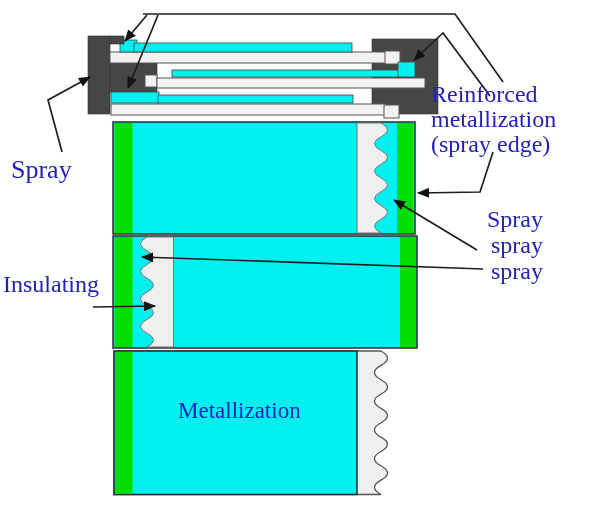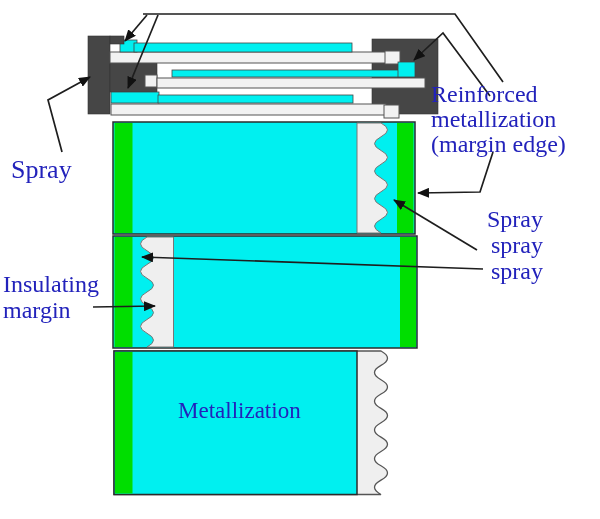--- a/index.html
+++ b/index.html
@@ -102,30 +102,29 @@
       <polyline class="ln" marker-end="url(#ah)" points="62,152 48,100 90,77"></polyline>
       <polyline class="ln" marker-end="url(#ah)" points="477,250 394,200"></polyline>
       <polyline class="ln" marker-end="url(#ah)" points="483,269 142,257"></polyline>
       <polyline class="ln" marker-end="url(#ah)" points="93,307 155,306"></polyline>
     </g>
   </svg>
 
   <div class="lbl" id="lbl-reinforced">
     <div>Reinforced</div>
     <div>metallization</div>
-    <div>(margin edge)</div>
+    <div>(spray edge)</div>
   </div>
 
   <div class="lbl" id="lbl-spray">
     <div>Spray</div>
   </div>
 
   <div class="lbl" id="lbl-insulating">
     <div>Insulating</div>
-    <div>margin</div>
   </div>
 
   <div class="lbl" id="lbl-flame">
     <div>Spray</div>
     <div>spray</div>
     <div>spray</div>
   </div>
 
   <div class="lbl" id="lbl-metallization">
     <div>Metallization</div>

